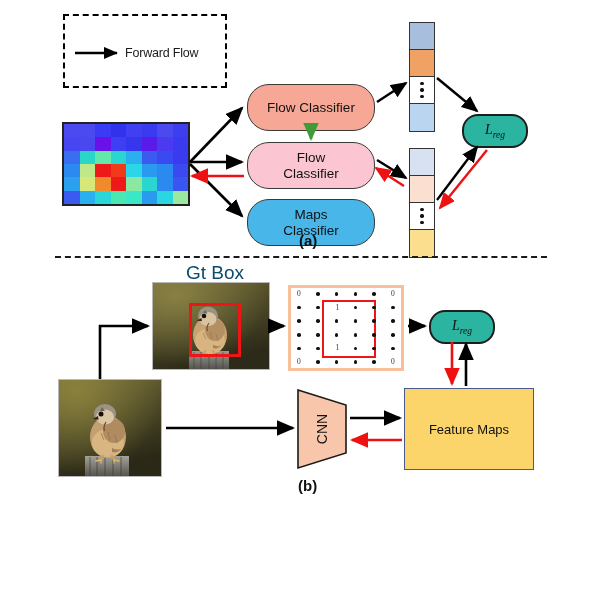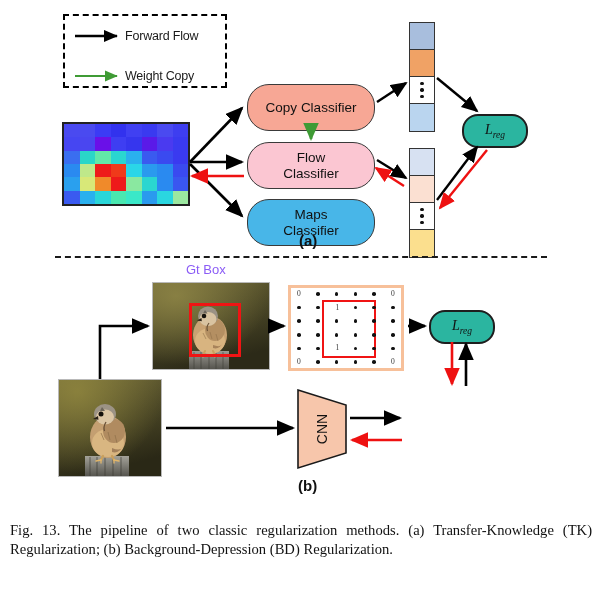--- a/index.html
+++ b/index.html
@@ -60,21 +60,21 @@
 
   
   .panel-label{position:absolute;font-size:15px;font-weight:bold;color:#111;}
   .label-a{left:299px;top:232px;}
   .label-b{left:298px;top:477px;}
 
   
   .divider{position:absolute;left:55px;top:256px;width:492px;border-top:2.5px dashed #1a1a1a;}
 
   
-  .gt-title{position:absolute;left:186px;top:262px;font-size:13px;color:#8b5cf6;}
+  .gt-title{position:absolute;left:186px;top:262px;font-size:19px;color:#0c4a6e;}
 
   
   .photo{position:absolute;border:1px solid #b9b9b9;overflow:hidden;box-sizing:border-box;}
   .photo-gt{left:152px;top:282px;width:118px;height:88px;}
   .photo-main{left:58px;top:379px;width:104px;height:98px;}
   .gtrect{position:absolute;border:3px solid #f01414;box-sizing:border-box;}
 
   
   .mask{
     position:absolute;left:288px;top:285px;width:116px;height:86px;
@@ -108,41 +108,30 @@
     font-family:"Liberation Serif",serif;font-size:14.6px;color:#111;
     line-height:1.32;text-align:justify;
   }
 </style>
 </head>
 <body>
 
 <div class="fig">
 
   <div class="legend">
-    <div class="legend-row" style="top:10px;text-align:center;">
+    <div class="legend-row" style="top:27px;text-align:center;">
       <svg width="52" height="16" style="position:absolute;left:0;top:2px;">
         <defs>
           <marker id="lg-blk" markerWidth="7" markerHeight="7" refX="5.6" refY="2.6" orient="auto">
             <path d="M0,0 L6,2.6 L0,5.2 z" fill="#000"></path>
           </marker>
         </defs>
         <line x1="2" y1="8" x2="44" y2="8" stroke="#000" stroke-width="2.4" marker-end="url(#lg-blk)"></line>
       </svg>
       <span class="lab">Forward Flow</span>
-    </div>
-    <div class="legend-row" style="top:50px;">
-      <svg width="52" height="16" style="position:absolute;left:0;top:2px;">
-        <defs>
-          <marker id="lg-grn" markerWidth="7" markerHeight="7" refX="5.6" refY="2.6" orient="auto">
-            <path d="M0,0 L6,2.6 L0,5.2 z" fill="#3f9b35"></path>
-          </marker>
-        </defs>
-        <line x1="2" y1="8" x2="44" y2="8" stroke="#3f9b35" stroke-width="2.2" marker-end="url(#lg-grn)"></line>
-      </svg>
-      <span class="lab">Weight Copy</span>
     </div>
   </div>
 
   <div class="heatmap" id="heatmap">
       <i style="background: rgb(74, 74, 240);"></i>
       <i style="background: rgb(74, 74, 240);"></i>
       <i style="background: rgb(59, 59, 245);"></i>
       <i style="background: rgb(50, 50, 238);"></i>
       <i style="background: rgb(64, 64, 242);"></i>
       <i style="background: rgb(58, 58, 240);"></i>
@@ -185,21 +174,21 @@
       <i style="background: rgb(42, 214, 216);"></i>
       <i style="background: rgb(74, 232, 176);"></i>
       <i style="background: rgb(58, 232, 200);"></i>
       <i style="background: rgb(42, 154, 238);"></i>
       <i style="background: rgb(42, 214, 224);"></i>
       <i style="background: rgb(156, 232, 160);"></i>
     </div>
 
   <div class="pill pill-pretrained">
     <div>
-      <div>Copy Classifier</div>
+      <div>Flow Classifier</div>
     </div>
   </div>
   <div class="pill pill-base">
     <div>
       <div>Flow</div>
       <div>Classifier</div>
     </div>
   </div>
   <div class="pill pill-novel">
     <div>
@@ -392,20 +381,23 @@
 
   <div class="cnn">
     <svg width="52" height="82" viewBox="0 0 52 82">
       <polygon points="2,2 50,17 50,65 2,80" fill="#f7c6ab" stroke="#1a1a1a" stroke-width="1.6"></polygon>
     </svg>
     <div class="cnn-text">
       <span>CNN</span>
     </div>
   </div>
 
+  <div class="fmaps">
+    <span>Feature Maps</span>
+  </div>
 
   <div class="lreg lreg-b">
     <span class="lr"><span>L</span><sub>reg</sub></span>
   </div>
 
   <div class="panel-label label-b">(b)</div>
 
   <svg class="layer">
     <defs>
       <marker id="ab" markerWidth="8" markerHeight="8" refX="6.2" refY="3" orient="auto">
@@ -451,15 +443,14 @@
 
     <line x1="350" y1="418" x2="400" y2="418" stroke="#000" stroke-width="2.6" marker-end="url(#ab)"></line>
 
     <line x1="402" y1="440" x2="352" y2="440" stroke="#ee1111" stroke-width="2.6" marker-end="url(#ar)"></line>
 
     <line x1="466" y1="386" x2="466" y2="344" stroke="#000" stroke-width="2.6" marker-end="url(#ab)"></line>
 
     <line x1="452" y1="342" x2="452" y2="384" stroke="#ee1111" stroke-width="2.6" marker-end="url(#ar)"></line>
   </svg>
 
-  <div class="caption">Fig. 13.   The pipeline of two classic regularization methods. (a) Transfer-Knowledge (TK) Regularization; (b) Background-Depression (BD) Regularization.</div>
 
 </div>
 
 </body></html>

